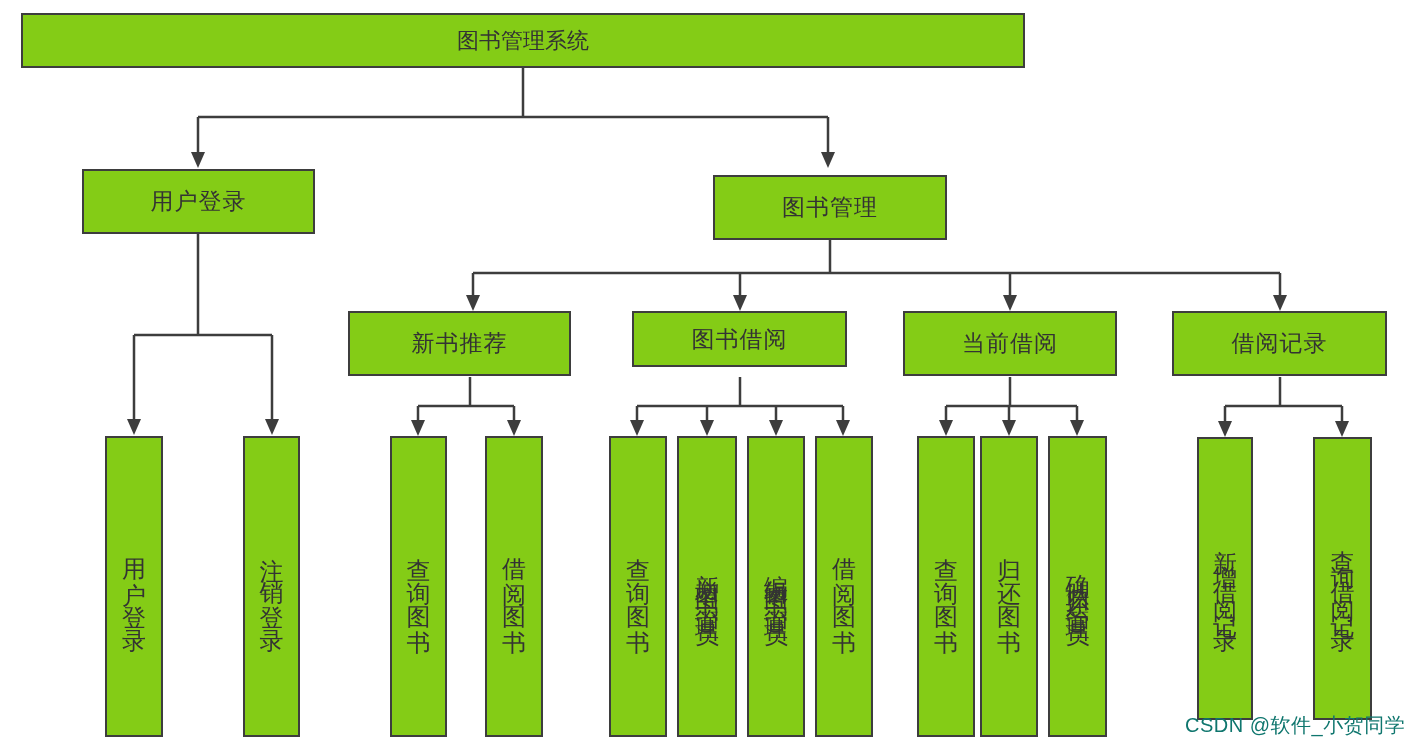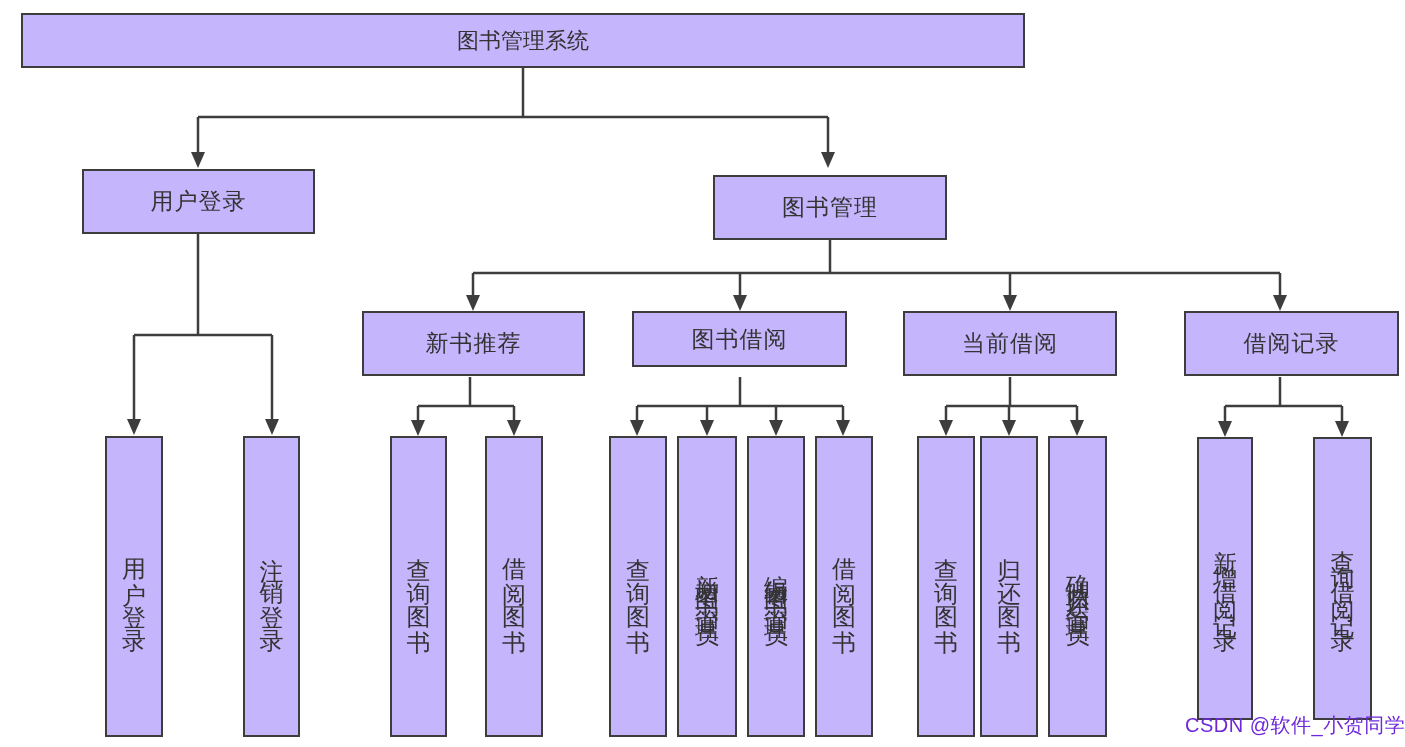--- a/index.html
+++ b/index.html
@@ -12,21 +12,21 @@
     overflow: hidden;
   }
   #connectors {
     position: absolute;
     left: 0; top: 0;
     width: 1405px; height: 747px;
   }
   .node {
     position: absolute;
     box-sizing: border-box;
-    background: #c4b5fd;
+    background: #84cc16;
     border: 2px solid #3d3d3d;
     display: flex;
     align-items: center;
     justify-content: center;
     color: #333333;
     z-index: 2;
   }
   .hnode { font-size: 23px; letter-spacing: 1px; }
   .root-node { font-size: 22px; }
   .vnode span {
@@ -37,21 +37,21 @@
     color: #333333;
   }
   .ls-wide  span { letter-spacing: 24px; }
   .ls-med   span { letter-spacing: 16px; }
   .ls-tight span { letter-spacing: 7px; }
   #watermark {
     position: absolute;
     left: 1185px;
     top: 712px;
     font-size: 20px;
-    color: #6d28d9;
+    color: #0f766e;
     white-space: nowrap;
     z-index: 5;
     letter-spacing: 0.5px;
   }
 </style>
 </head>
 <body>
 
 <div id="canvas">
 
@@ -86,24 +86,24 @@
       <polygon points="1218,421 1232,421 1225,437"></polygon>
       <polygon points="1335,421 1349,421 1342,437"></polygon>
     </g>
   </svg>
 
   <div class="node root-node" style="left:21px; top:13px; width:1004px; height:55px;">图书管理系统</div>
 
   <div class="node hnode" style="left:82px; top:169px; width:233px; height:65px;">用户登录</div>
   <div class="node hnode" style="left:713px; top:175px; width:234px; height:65px;">图书管理</div>
 
-  <div class="node hnode" style="left:362px; top:311px; width:223px; height:65px;">新书推荐</div>
+  <div class="node hnode" style="left:348px; top:311px; width:223px; height:65px;">新书推荐</div>
   <div class="node hnode" style="left:632px; top:311px; width:215px; height:56px;">图书借阅</div>
   <div class="node hnode" style="left:903px; top:311px; width:214px; height:65px;font-family:Liberation Mono, monospace;">当前借阅</div>
-  <div class="node hnode" style="left:1172px; top:311px; width:215px; height:65px;margin-left:12px;">借阅记录</div>
+  <div class="node hnode" style="left:1172px; top:311px; width:215px; height:65px;">借阅记录</div>
 
   <div class="node vnode ls-wide" style="left:105px; top:436px; width:58px; height:301px;">
     <span>用户登录</span>
   </div>
   <div class="node vnode ls-wide" style="left:243px; top:436px; width:57px; height:301px;">
     <span>注销登录</span>
   </div>
 
   <div class="node vnode ls-wide" style="left:390px; top:436px; width:57px; height:301px;">
     <span>查询图书</span>

